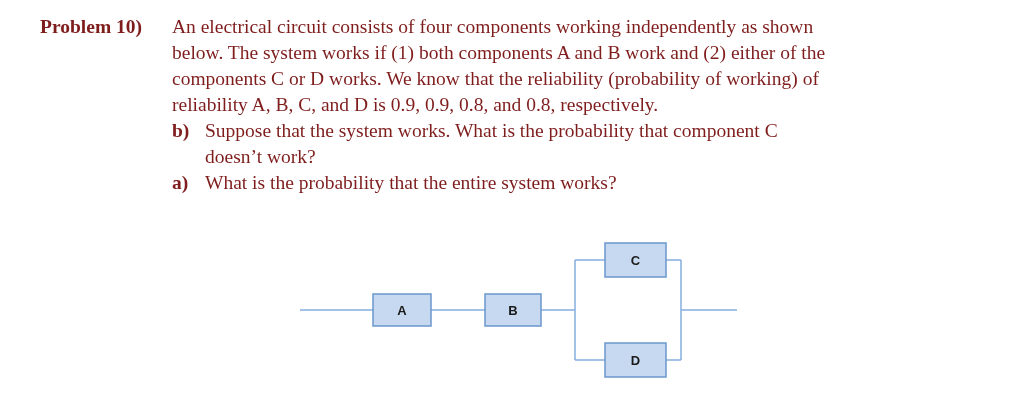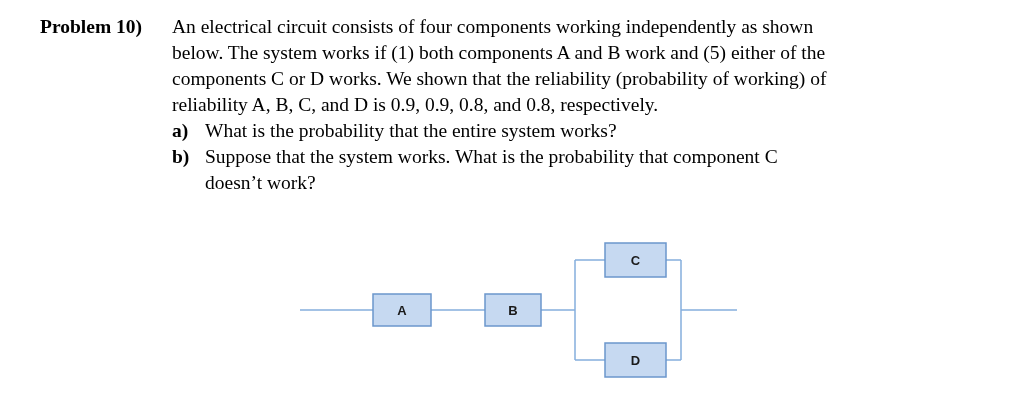--- a/index.html
+++ b/index.html
@@ -3,21 +3,21 @@
 <meta charset="utf-8">
 <style>
   * { box-sizing: border-box; }
   html, body { margin: 0; padding: 0; background: #ffffff; }
   .page {
     position: relative;
     width: 1024px;
     height: 403px;
     background: #ffffff;
     font-family: "Liberation Serif", serif;
-    color: #000000;
+    color: #7f1d1d;
     overflow: hidden;
   }
   .text-block {
     position: absolute;
     left: 40px;
     top: 14px;
     font-size: 19.5px;
     line-height: 26px;
   }
   .line { display: block; }
@@ -38,31 +38,31 @@
 </style>
 </head>
 <body>
 
 <div class="page">
 
   <div class="text-block">
     <span class="line">
       <b class="p-label">Problem 10)</b><span>An electrical circuit consists of four components working independently as shown</span>
     </span>
-    <span class="line indent">below. The system works if (1) both components A and B work and (5) either of the</span>
-    <span class="line indent">components C or D works. We shown that the reliability (probability of working) of</span>
+    <span class="line indent">below. The system works if (1) both components A and B work and (2) either of the</span>
+    <span class="line indent">components C or D works. We know that the reliability (probability of working) of</span>
     <span class="line indent">reliability A, B, C, and D is 0.9, 0.9, 0.8, and 0.8, respectively.</span>
-
-    <div class="part">
-      <b class="part-label">a)</b><span>What is the probability that the entire system works?</span>
-    </div>
 
     <div class="part">
       <b class="part-label">b)</b><span>Suppose that the system works. What is the probability that component C</span>
       <span class="cont">doesn’t work?</span>
+    </div>
+
+    <div class="part">
+      <b class="part-label">a)</b><span>What is the probability that the entire system works?</span>
     </div>
   </div>
 
   <svg class="diagram" width="460" height="150" viewBox="0 0 460 150" aria-hidden="true">
 
     <line class="wire" x1="10" y1="75" x2="83" y2="75" stroke="#85aedd"></line>
     <line class="wire" x1="141" y1="75" x2="195" y2="75" stroke="#85aedd"></line>
     <line class="wire" x1="251" y1="75" x2="285" y2="75" stroke="#85aedd"></line>
     <line class="wire" x1="285" y1="25" x2="285" y2="125" stroke="#85aedd"></line>
     <line class="wire" x1="285" y1="25" x2="315" y2="25" stroke="#85aedd"></line>

